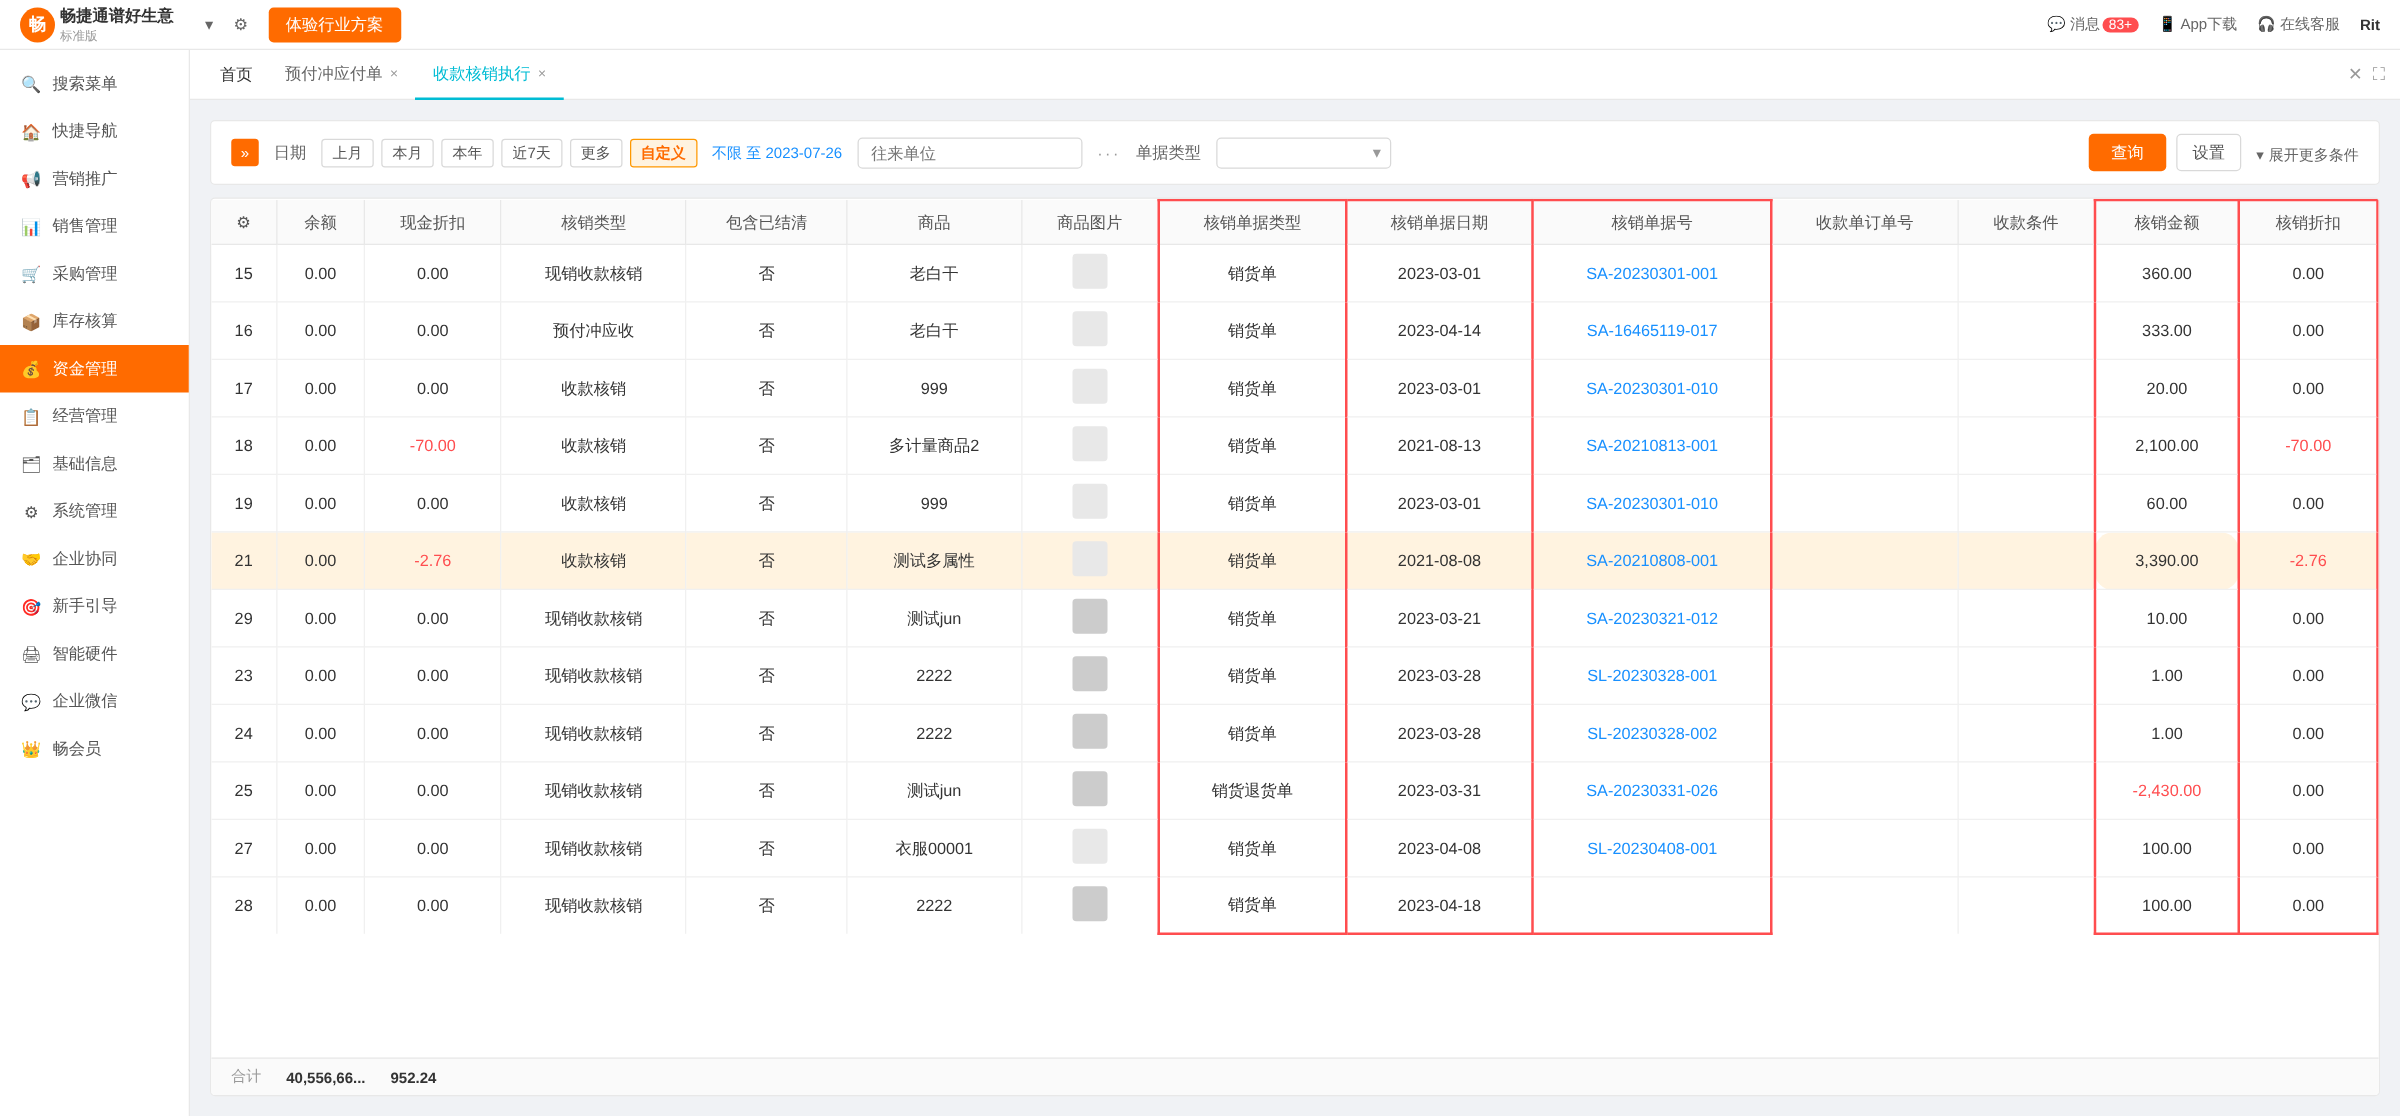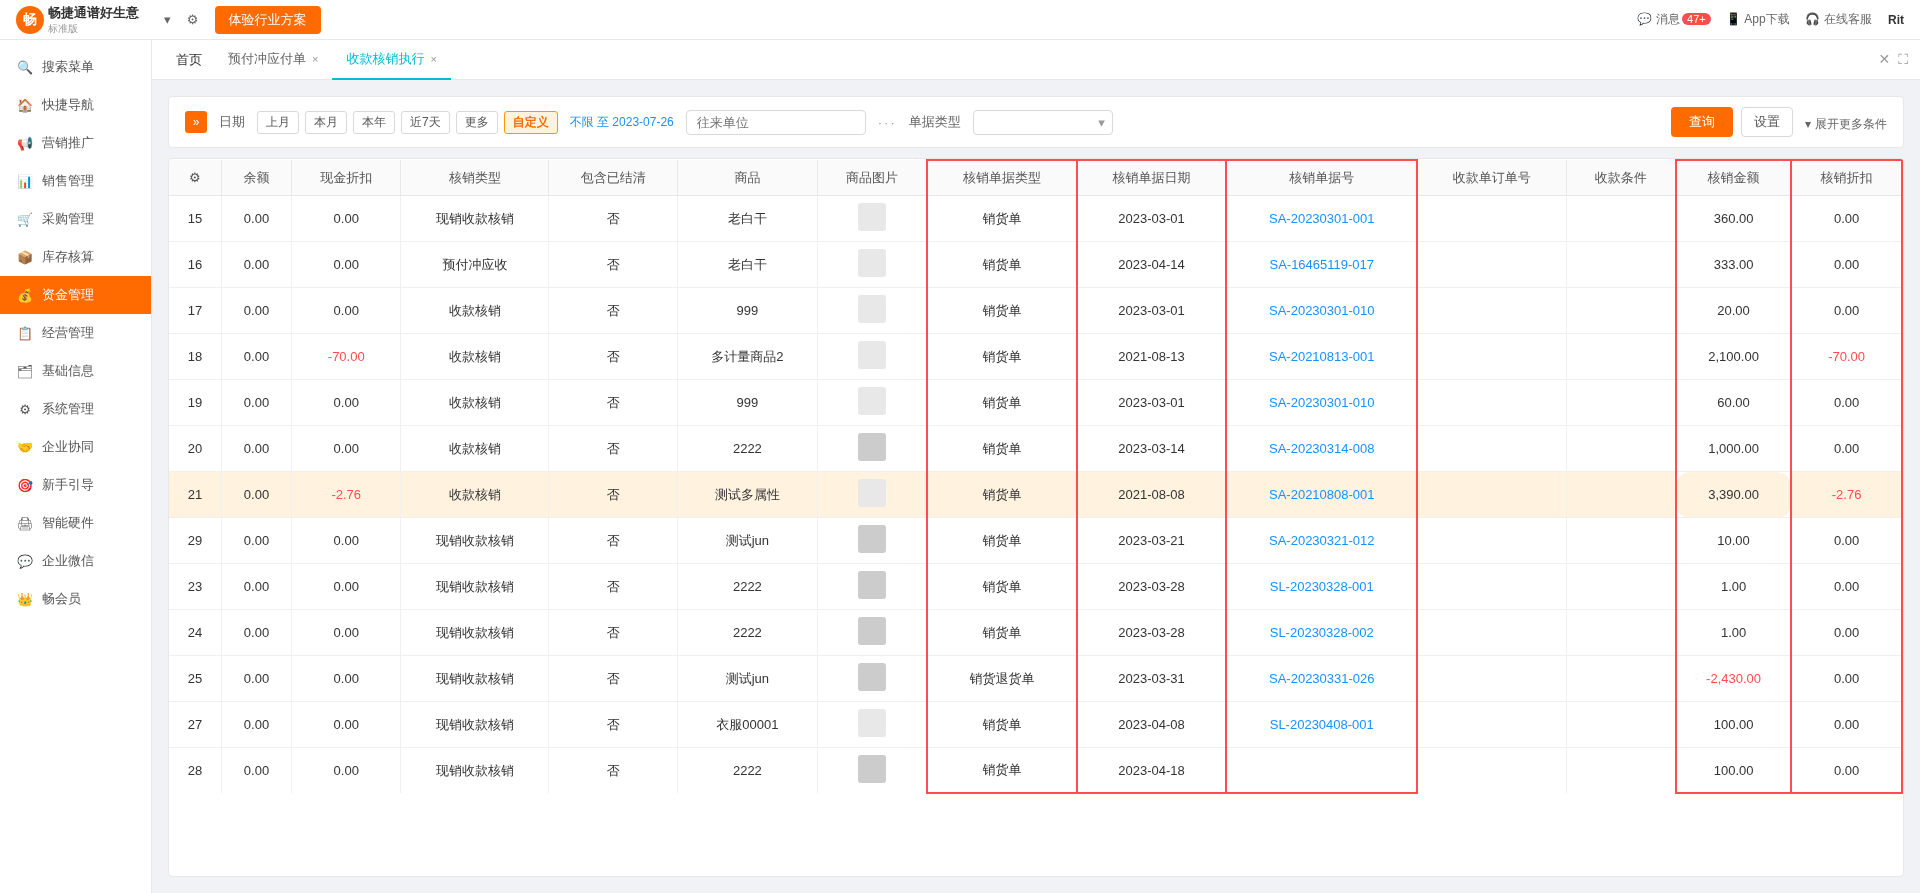--- a/index.html
+++ b/index.html
@@ -279,21 +279,21 @@
     <div class="top-bar-dropdown">
       <span class="chevron-down"></span>
     </div>
     <div class="top-bar-gear">
       <span>⚙</span>
     </div>
     <button class="top-bar-btn">体验行业方案</button>
   </div>
   <div class="top-bar-right">
     <span style="cursor:pointer;">
-      💬 <span>消息</span><span class="badge-red">47+</span>
+      💬 <span>消息</span><span class="badge-red">83+</span>
     </span>
     <span style="cursor:pointer;">📱 <span>App下载</span></span>
     <span style="cursor:pointer;">🎧 <span>在线客服</span></span>
     <span style="font-weight:bold;color:#333;">Rit</span>
   </div>
 </div>
 
 <div class="layout">
 
   <div class="sidebar">
@@ -508,36 +508,20 @@
     <td>999</td>
     <td><span class="img-thumb"></span></td>
     <td style="border-left:2px solid #ff4d4f;border-right:2px solid #ff4d4f;">销货单</td>
     <td style="border-left:2px solid #ff4d4f;border-right:2px solid #ff4d4f;">2023-03-01</td>
     <td style="border-left:2px solid #ff4d4f;border-right:2px solid #ff4d4f;"><a class="link-text">SA-20230301-010</a></td>
     <td></td>
     <td></td>
     <td style="border-left:2px solid #ff4d4f;border-right:2px solid #ff4d4f;margin-left:20px;" class="">60.00</td>
     <td style="border-left:2px solid #ff4d4f;border-right:2px solid #ff4d4f;" class="">0.00</td>
   </tr>
-                <tr>
-    <td>20</td>
-    <td>0.00</td>
-    <td class="">0.00</td>
-    <td>收款核销</td>
-    <td>否</td>
-    <td>2222</td>
-    <td><span class="img-thumb has-img"></span></td>
-    <td style="border-left:2px solid #ff4d4f;border-right:2px solid #ff4d4f;">销货单</td>
-    <td style="border-left:2px solid #ff4d4f;border-right:2px solid #ff4d4f;">2023-03-14</td>
-    <td style="border-left:2px solid #ff4d4f;border-right:2px solid #ff4d4f;"><a class="link-text">SA-20230314-008</a></td>
-    <td></td>
-    <td></td>
-    <td style="border-left:2px solid #ff4d4f;border-right:2px solid #ff4d4f;" class="">1,000.00</td>
-    <td style="border-left:2px solid #ff4d4f;border-right:2px solid #ff4d4f;" class="">0.00</td>
-  </tr>
                 <tr class="highlighted">
     <td>21</td>
     <td>0.00</td>
     <td class="text-red">-2.76</td>
     <td>收款核销</td>
     <td>否</td>
     <td>测试多属性</td>
     <td><span class="img-thumb"></span></td>
     <td style="border-left:2px solid #ff4d4f;border-right:2px solid #ff4d4f;">销货单</td>
     <td style="border-left:2px solid #ff4d4f;border-right:2px solid #ff4d4f;">2021-08-08</td>
@@ -639,17 +623,22 @@
     <td style="border-left:2px solid #ff4d4f;border-right:2px solid #ff4d4f;border-bottom:2px solid #ff4d4f;">2023-04-18</td>
     <td style="border-left:2px solid #ff4d4f;border-right:2px solid #ff4d4f;border-bottom:2px solid #ff4d4f;"></td>
     <td></td>
     <td></td>
     <td style="border-left:2px solid #ff4d4f;border-right:2px solid #ff4d4f;border-bottom:2px solid #ff4d4f;" class="">100.00</td>
     <td style="border-left:2px solid #ff4d4f;border-right:2px solid #ff4d4f;border-bottom:2px solid #ff4d4f;" class="">0.00</td>
   </tr>
               </tbody>
           </table>
         </div>
+        <div class="table-footer">
+          <span style="color:#999;">合计</span>
+          <span class="footer-total">40,556,66...</span>
+          <span class="footer-total">952.24</span>
+        </div>
       </div>
 
     </div>
   </div>
 </div>
 
 </body></html>

